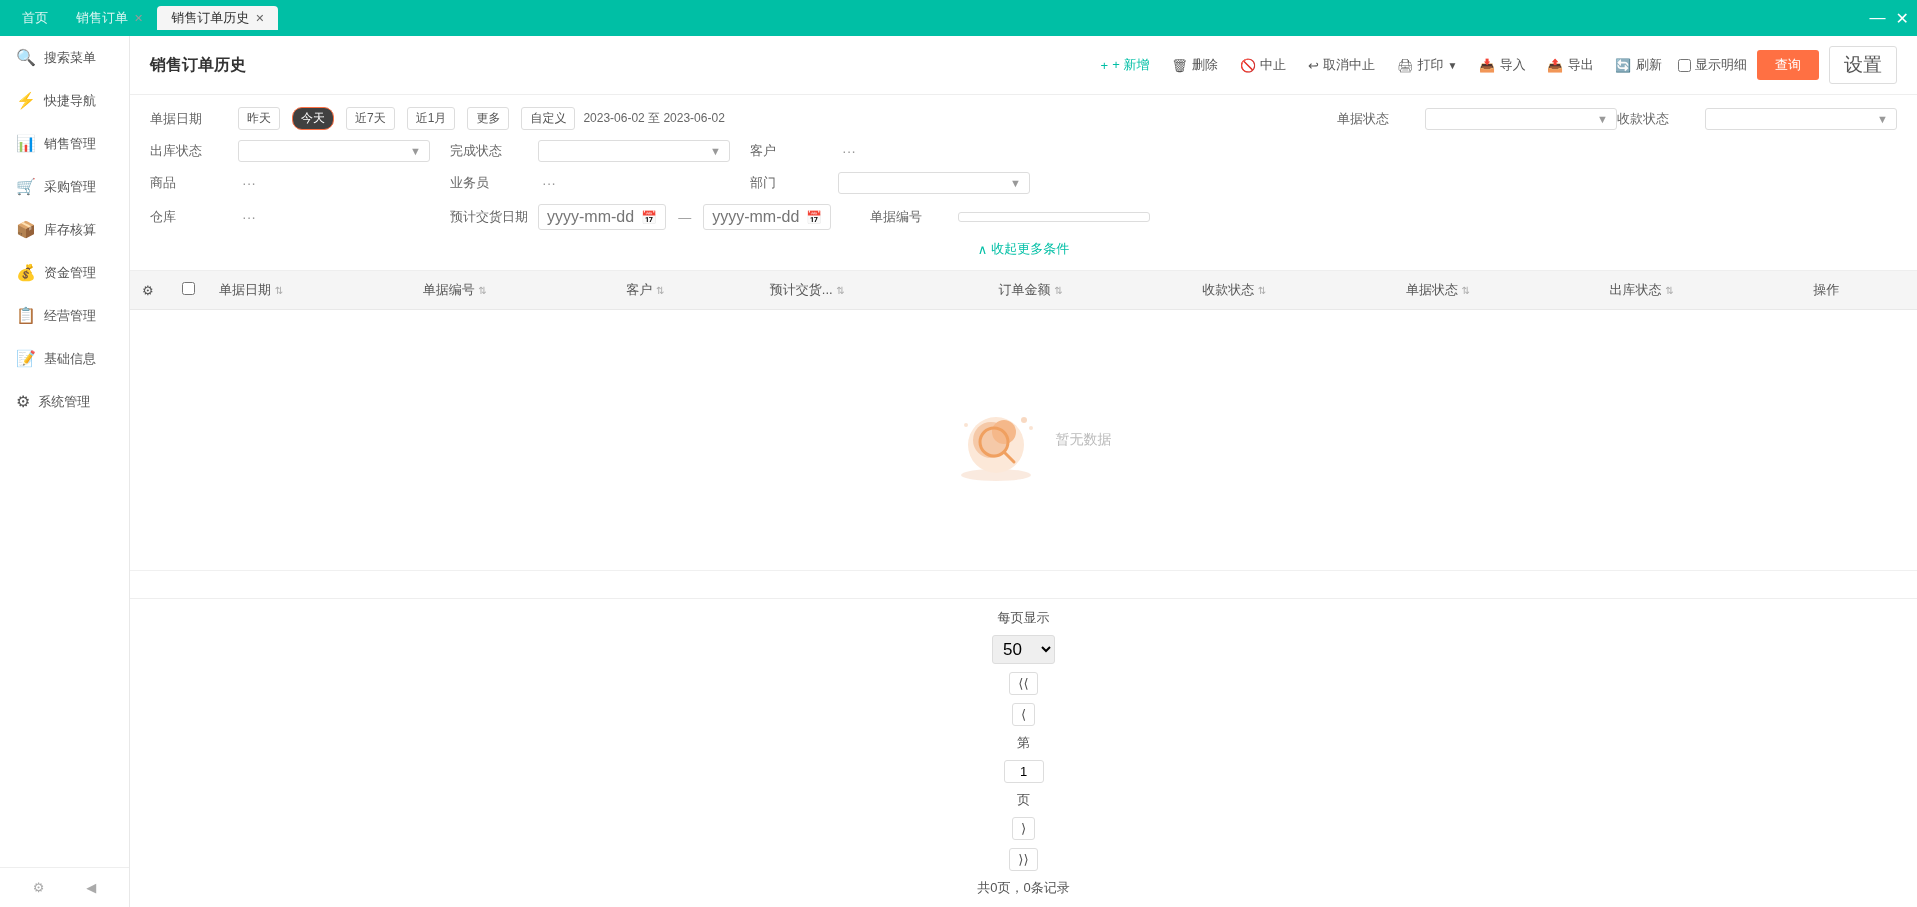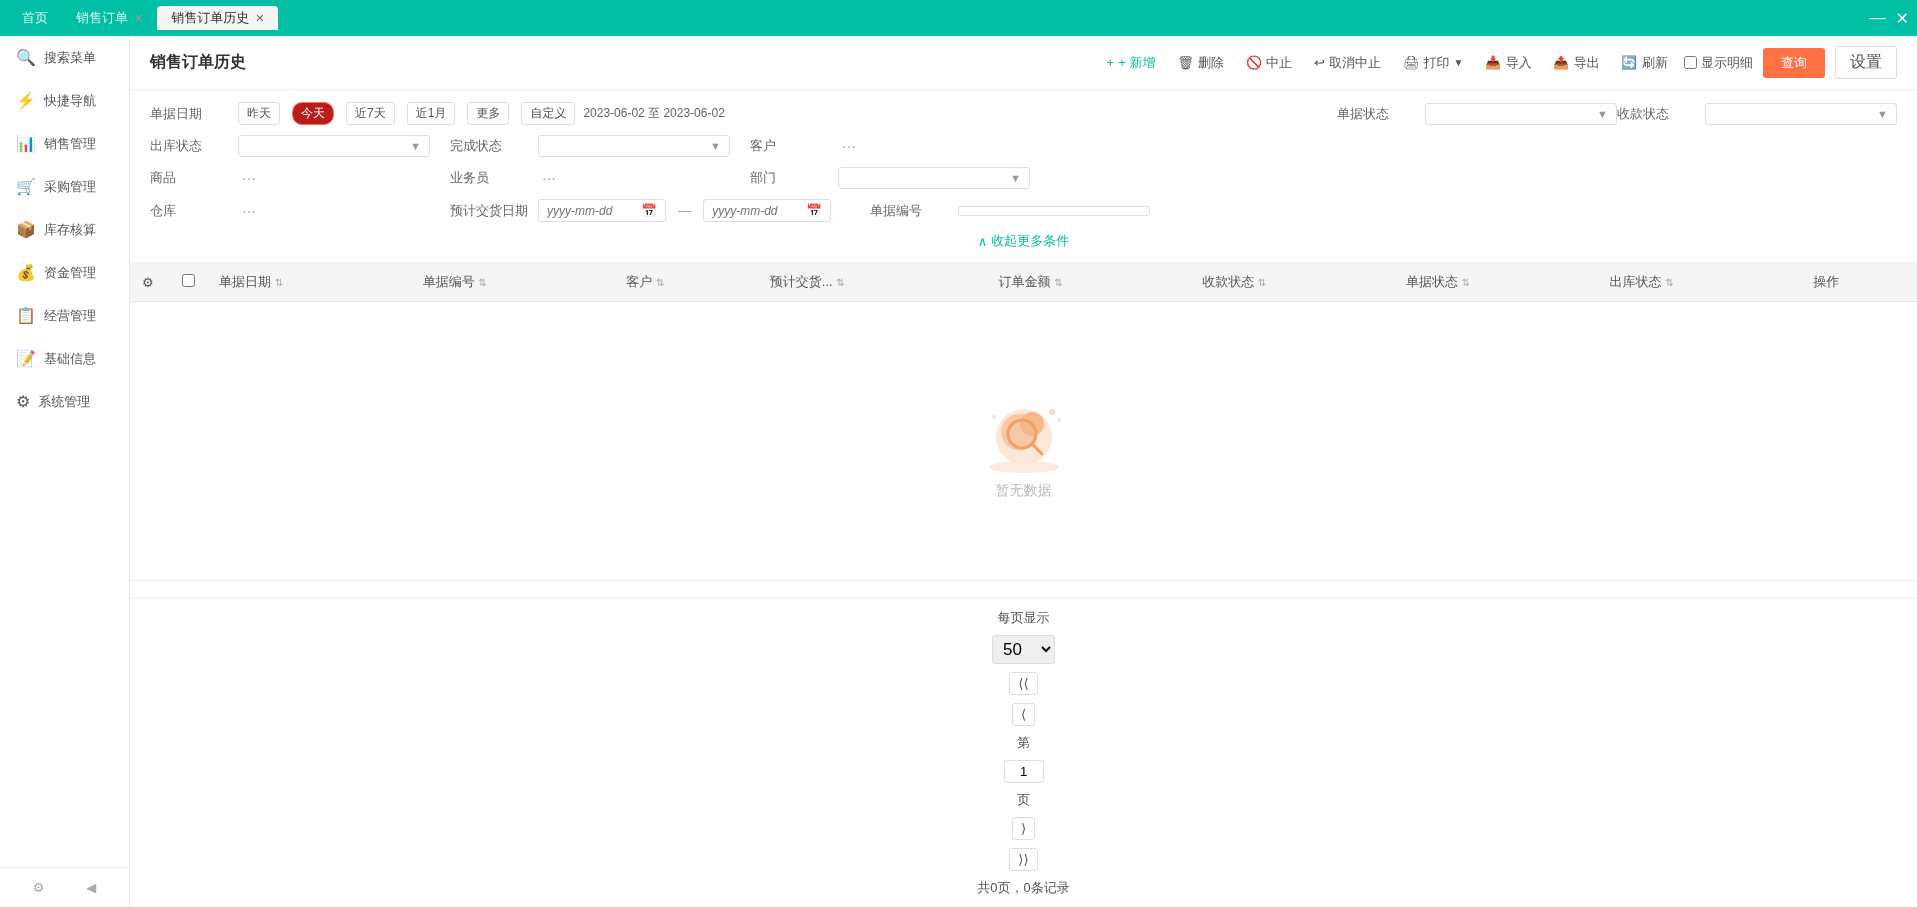--- a/index.html
+++ b/index.html
@@ -27,55 +27,55 @@
     
     .main { flex: 1; display: flex; flex-direction: column; overflow: hidden; }
 
     
     .page-header { background: white; padding: 10px 20px; display: flex; align-items: center; justify-content: space-between; border-bottom: 1px solid #eee; }
     .page-title { font-size: 16px; font-weight: bold; color: #333; }
     .toolbar { display: flex; align-items: center; gap: 10px; }
     .toolbar-btn { display: flex; align-items: center; gap: 4px; cursor: pointer; color: #555; font-size: 13px; padding: 4px 6px; border-radius: 3px; }
     .toolbar-btn.new-btn { color: #00bfa5; }
     .query-btn { background: #ff7043; color: white; border: none; padding: 6px 18px; border-radius: 3px; cursor: pointer; font-size: 13px; }
-    .set-btn { background: white; color: #555; border: 1px solid #ddd; padding: 5px 14px; border-radius: 3px; cursor: pointer; font-size: 16px; }
+    .set-btn { background: white; color: #555; border: 1px solid #ddd; padding: 5px 14px; border-radius: 3px; cursor: pointer; font-size: 19px; }
     .display-check { display: flex; align-items: center; gap: 4px; font-size: 13px; color: #555; }
 
     
     .filter-area { background: white; padding: 12px 20px; border-bottom: 1px solid #eee; }
     .filter-row { display: flex; align-items: center; margin-bottom: 10px; gap: 0; }
     .filter-label { width: 80px; color: #666; font-size: 13px; flex-shrink: 0; }
     .date-buttons { display: flex; align-items: center; gap: 12px; }
     .date-btn { padding: 2px 8px; border: 1px solid #ddd; border-radius: 3px; cursor: pointer; font-size: 12px; color: #555; background: white; }
-    .date-btn.active { background: #b91c1c; color: white; border-color: #ff7043; border-radius: 10px; }
+    .date-btn.active { background: #404040; color: white; border-color: #ff7043; border-radius: 10px; }
     .date-range { color: #666; font-size: 12px; }
     .filter-select { display: flex; align-items: center; border: 1px solid #ddd; border-radius: 3px; padding: 4px 8px; min-width: 160px; cursor: pointer; background: white; }
     .filter-select .select-text { flex: 1; color: #999; font-size: 13px; }
     .filter-select .arrow { color: #999; font-size: 11px; }
     .filter-dots { color: #999; cursor: pointer; font-size: 14px; padding: 0 4px; }
     .filter-col { display: flex; align-items: center; gap: 8px; flex: 1; }
     .collapse-btn { display: flex; align-items: center; gap: 4px; color: #00bfa5; cursor: pointer; font-size: 13px; justify-content: center; margin-top: 4px; }
 
     
     .date-input-wrap { display: flex; align-items: center; gap: 4px; border: 1px solid #ddd; border-radius: 3px; padding: 3px 8px; background: white; }
-    .date-input-wrap input { border: none; outline: none; color: #999; font-size: 12px; width: 90px; font-style: italic; }
+    .date-input-wrap input { border: none; outline: none; color: #999; font-size: 16px; width: 90px; }
     .cal-icon { color: #999; font-size: 13px; }
 
     
     .table-area { flex: 1; overflow: auto; background: white; margin: 0; }
     .data-table { width: 100%; border-collapse: collapse; font-size: 13px; }
     .data-table thead { background: #f5f5f5; }
     .data-table th { padding: 10px 12px; text-align: left; color: #555; font-weight: normal; border-bottom: 1px solid #e8e8e8; white-space: nowrap; }
     .data-table th .sort-icon { color: #aaa; font-size: 10px; }
     .data-table td { padding: 10px 12px; border-bottom: 1px solid #f0f0f0; }
     .th-settings { width: 40px; }
     .th-check { width: 30px; }
 
     
-    .empty-state { display: flex; flex-direction: column; align-items: center; justify-content: center; padding: 80px 0; }
+    .empty-state { display: flex; flex-direction: row; align-items: center; justify-content: center; padding: 80px 0; }
     .empty-text { color: #bbb; font-size: 14px; }
 
     
     .pagination { background: white; border-top: 1px solid #eee; padding: 10px 20px; display: flex; align-items: center; justify-content: flex-end; gap: 8px; font-size: 13px; color: #555; flex-direction: column; }
     .page-size-select { border: 1px solid #ddd; border-radius: 3px; padding: 3px 6px; font-size: 17px; }
     .page-nav-btn { border: 1px solid #ddd; background: white; border-radius: 3px; padding: 3px 8px; cursor: pointer; color: #555; }
     .page-nav-btn:disabled { color: #ccc; cursor: default; }
     .page-input { border: 1px solid #ddd; border-radius: 3px; padding: 3px 8px; width: 40px; text-align: center; font-size: 13px; }
 
     

